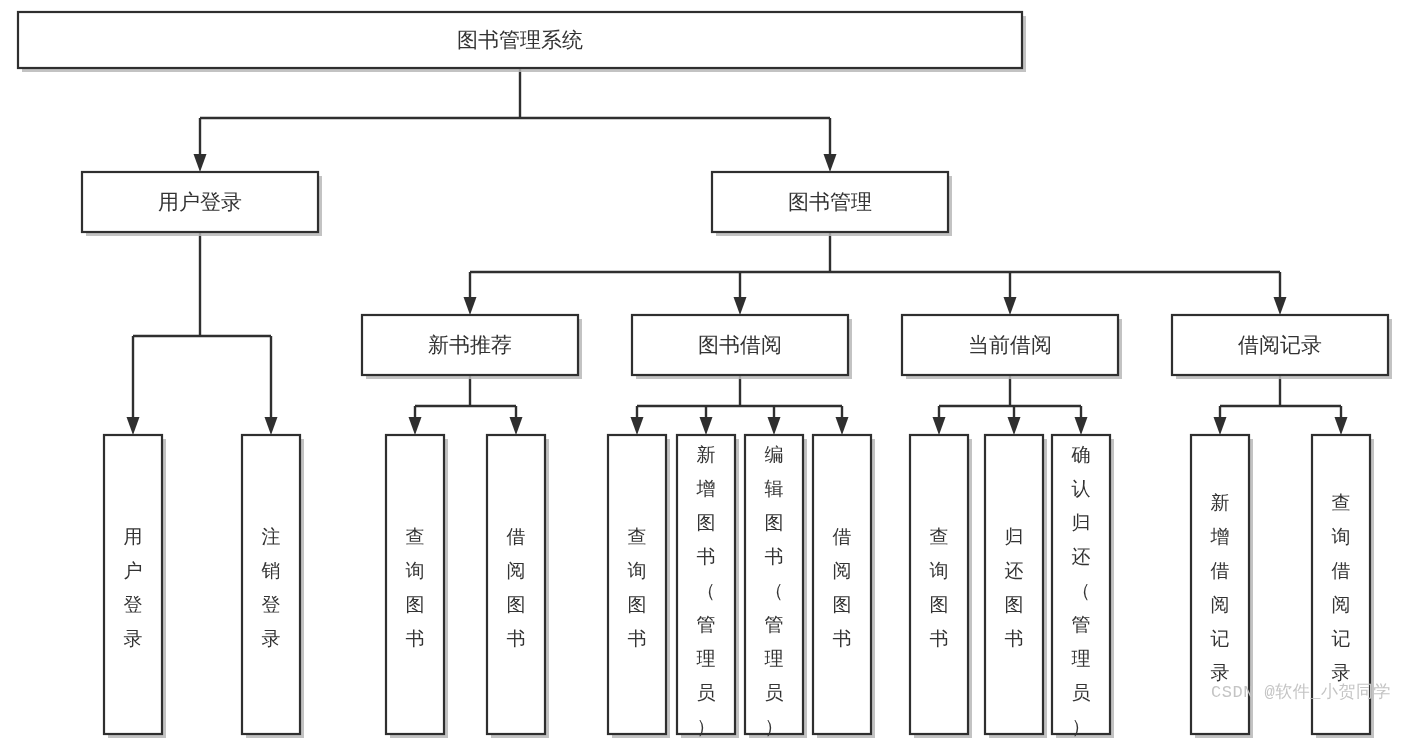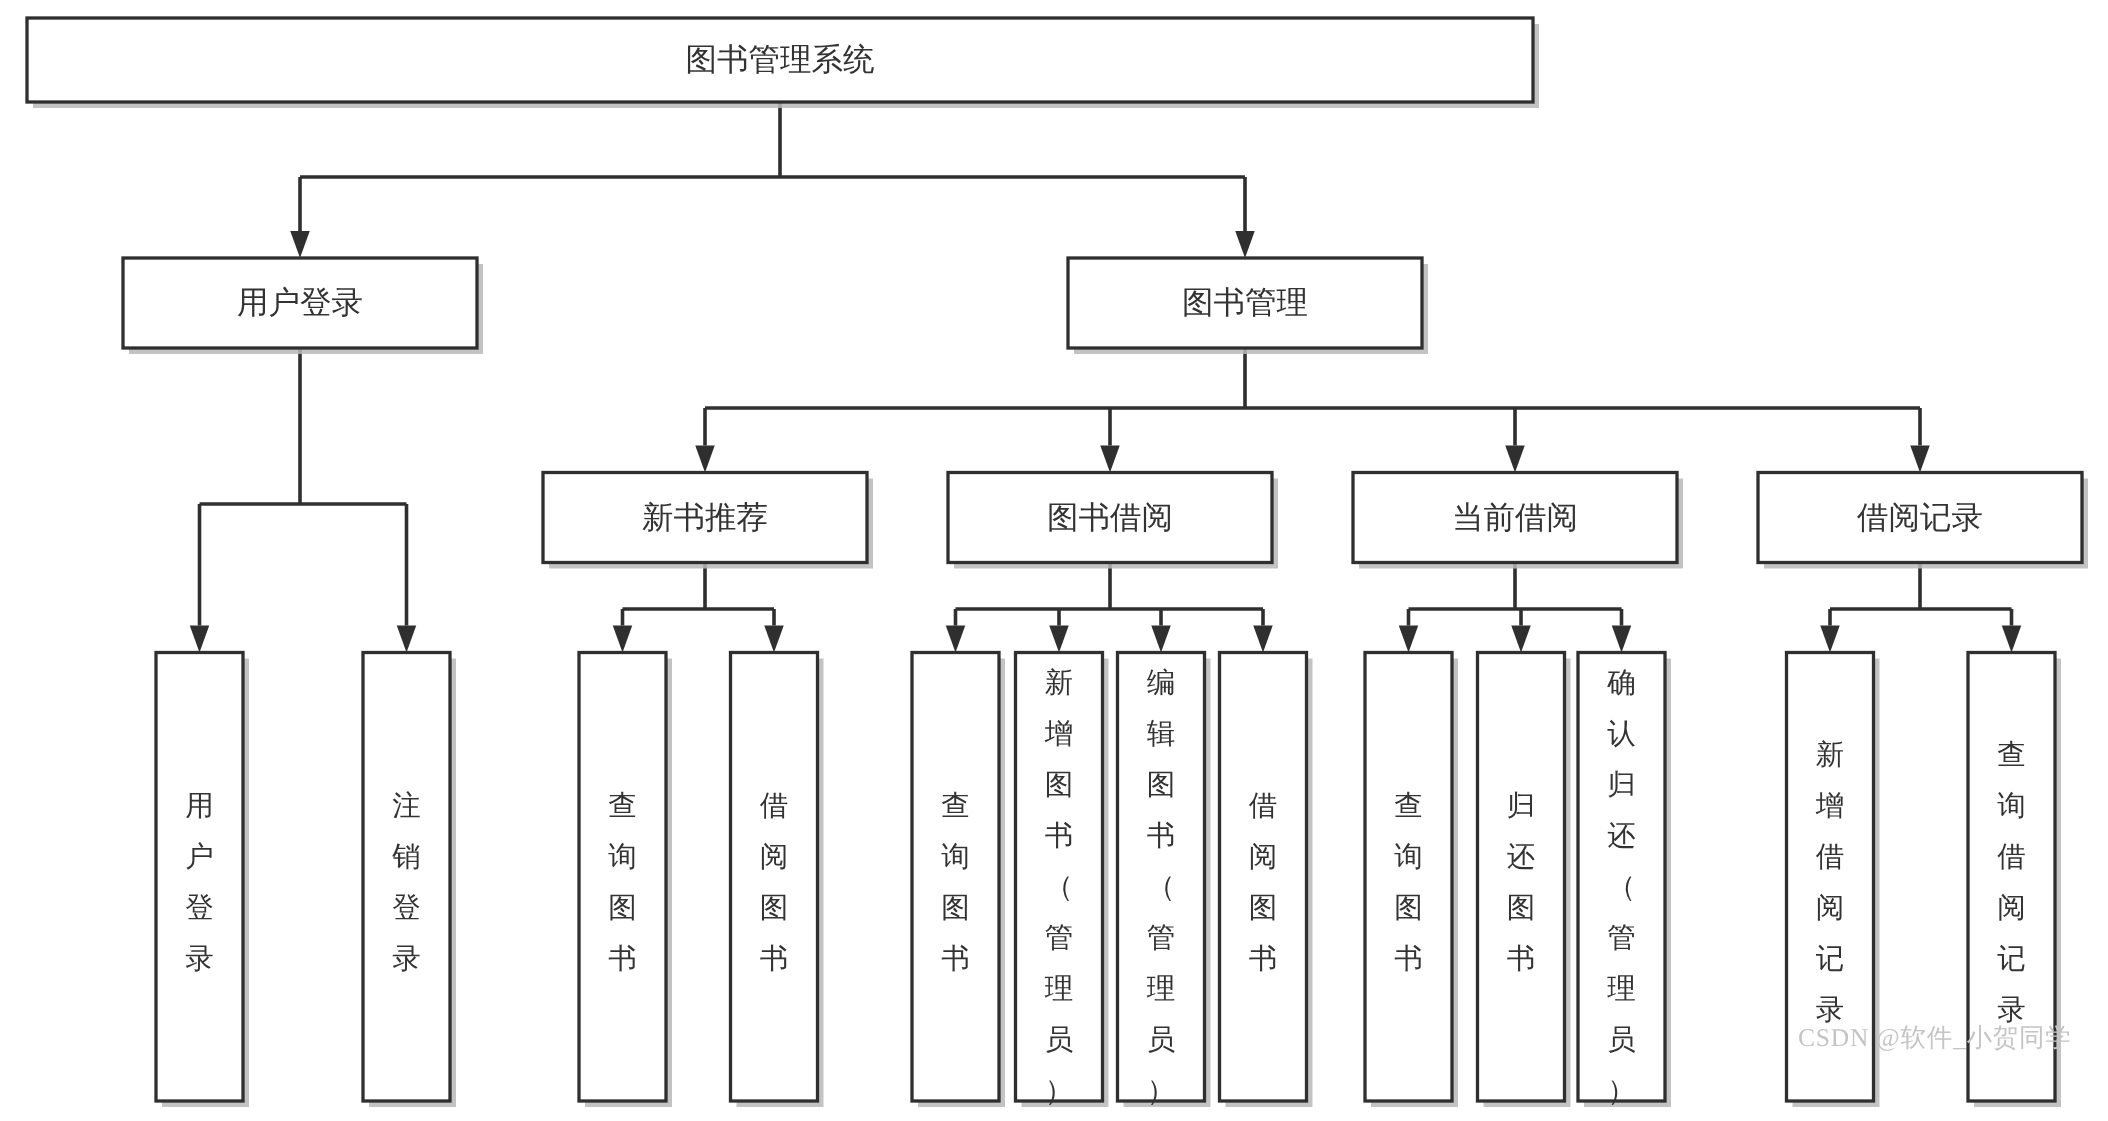--- a/index.html
+++ b/index.html
@@ -35,27 +35,27 @@
   .connector{
     stroke:#2f2f2f;
     stroke-width:2.4;
     fill:none;
     stroke-linecap:butt;
   }
   .arrow-head{ fill:#2f2f2f; }
 
   .watermark{
     position:absolute;
-    right:24px;
+    right:14px;
     bottom:4px;
     font-size:17px;
     color:#c4c4c4;
     letter-spacing:.5px;
     white-space:nowrap;
-    font-family:Liberation Serif, serif;
+    font-family:Liberation Mono, monospace;
     pointer-events:none;
   }
 </style>
 </head>
 <body>
 
 <div id="diagram-root">
   <svg id="tree" viewBox="0 0 1405 747" xmlns="http://www.w3.org/2000/svg">
     <g id="edge-layer">
         <path class="connector" d="M 520 68 L 520 118"></path>

